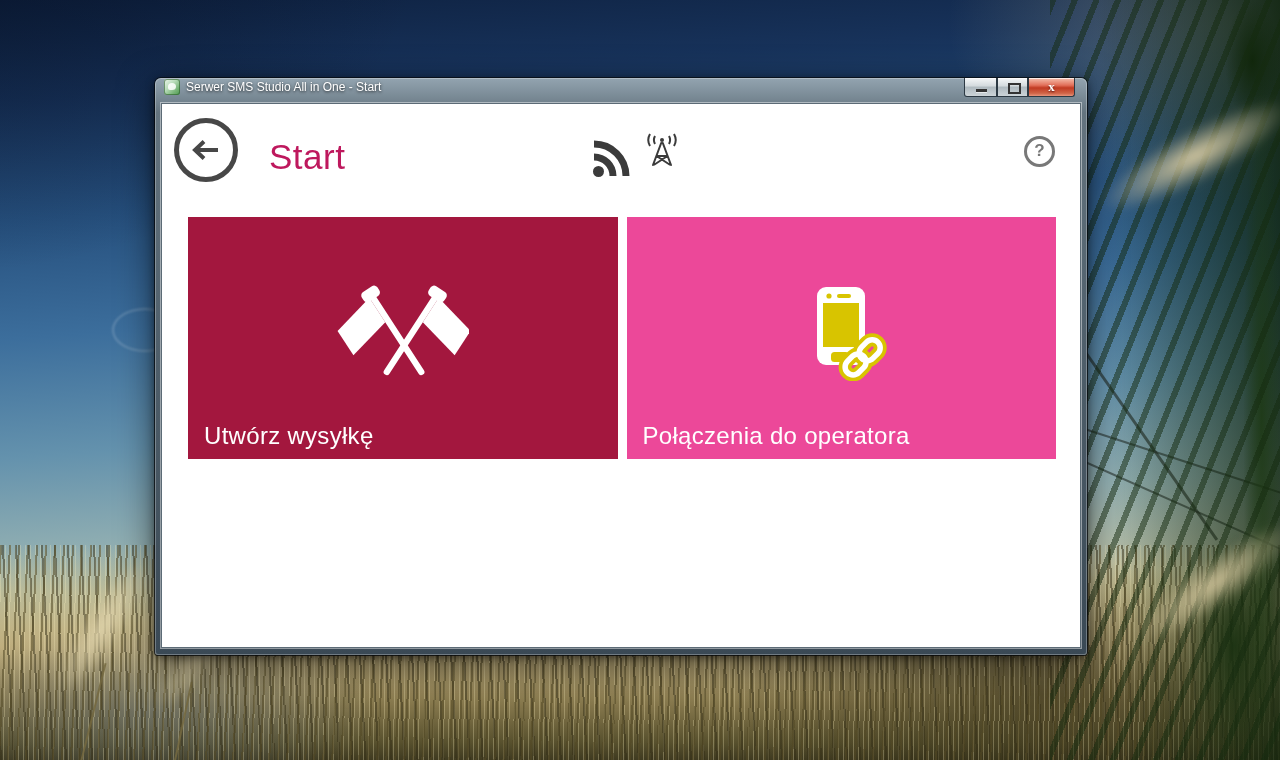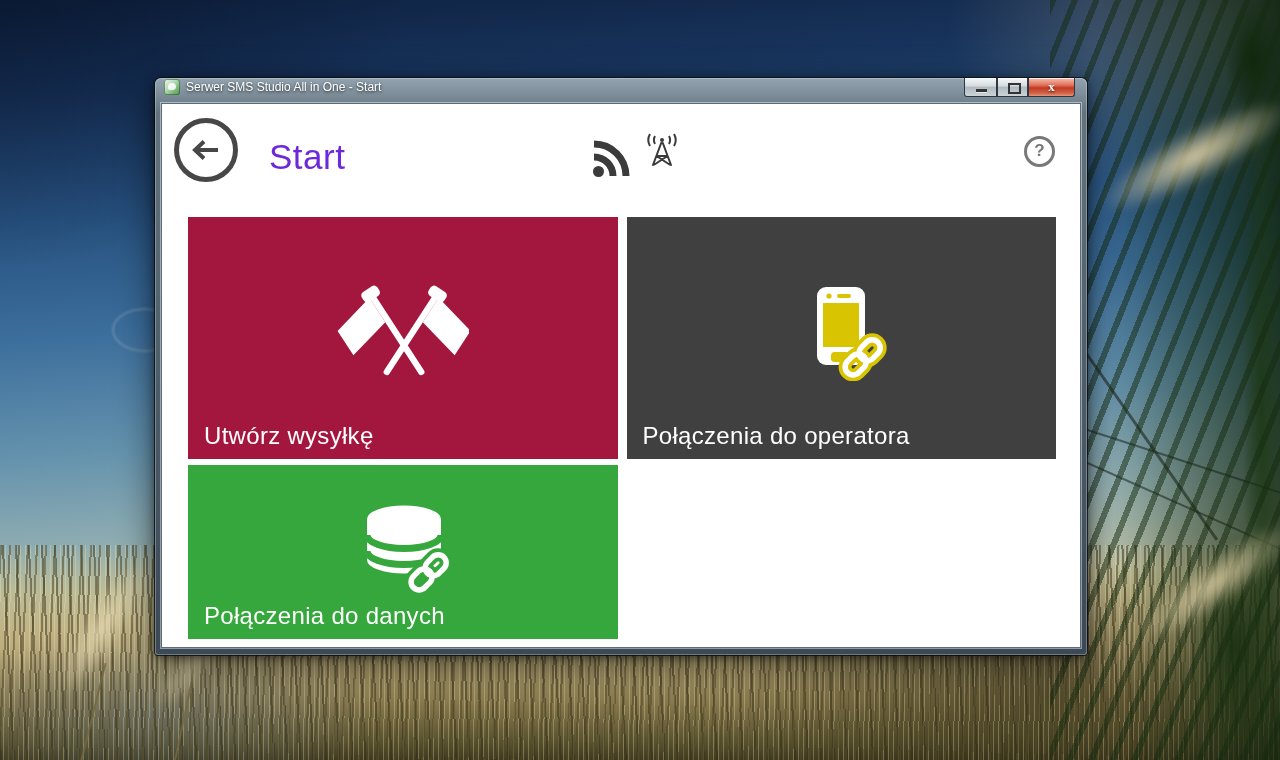--- a/index.html
+++ b/index.html
@@ -84,21 +84,21 @@
     box-shadow:0 1px 0 rgba(255,255,255,.6);}
   .glyph-max{position:absolute;left:50%;top:50%;width:9px;height:7px;margin:-4px 0 0 -5px;border:2px solid #333;}
   .glyph-close{display:block;text-align:center;color:#fff;font-weight:bold;font-size:13px;line-height:17px;
     font-family:"Liberation Serif","DejaVu Serif",serif;text-shadow:0 1px 2px rgba(60,0,0,.8);}
   .client{position:absolute;left:6px;right:6px;top:25px;bottom:7px;background:#fff;
     border:1px solid #5c6b76;box-shadow:0 0 0 1px rgba(255,255,255,.45);}
 
   
   .back-btn{position:absolute;left:12px;top:14px;width:54px;height:54px;border-radius:50%;
     border:5px solid #474747;cursor:pointer;display:flex;align-items:center;justify-content:center;background:#fff;}
-  .page-title{position:absolute;left:107px;top:33px;font-size:35px;color:#6d28d9;letter-spacing:.5px;}
+  .page-title{position:absolute;left:107px;top:33px;font-size:35px;color:#be185d;letter-spacing:.5px;}
   .hicon{position:absolute;}
   .rss{left:429px;top:33px;width:42px;height:42px;}
   .antenna{left:477px;top:27px;width:46px;height:46px;}
   .help-btn{position:absolute;right:25px;top:32px;width:25px;height:25px;border-radius:50%;
     border:3px solid #787878;color:#787878;font-size:17px;font-weight:bold;text-align:center;line-height:24px;cursor:pointer;}
 
   
   .tiles{position:absolute;left:26px;right:24px;top:113px;bottom:8px;
     display:grid;grid-template-columns:1fr 1fr;grid-template-rows:242px 1fr;gap:6px 9px;overflow:hidden;}
   .tile{position:relative;cursor:pointer;overflow:hidden;}
@@ -181,47 +181,33 @@
           <g transform="translate(70,50) rotate(33)" fill="#fff">
             <rect x="-3" y="-44" width="6" height="94" rx="3"></rect>
             <rect x="-9" y="-48" width="18" height="11" rx="4"></rect>
             <path d="M3,-40 L3,-12 L46,-2 L46,-30 Z"></path>
           </g>
         </svg>
         <div class="tile-label">Utwórz wysyłkę</div>
       </div>
 
 
-      <div class="tile" style="background: #404040; --tile-color: #d8c400;">
+      <div class="tile" style="background: #ec4899; --tile-color: #d8c400;">
         <svg class="tile-icon" width="104" height="100" viewBox="0 0 104 100">
           <rect x="28" y="6" width="48" height="78" rx="9" fill="#fff"></rect>
           <circle cx="40" cy="15" r="2.6" fill="var(--tile-color)"></circle>
           <rect x="48" y="13" width="14" height="4" rx="2" fill="var(--tile-color)"></rect>
           <rect x="34" y="22" width="36" height="44" fill="var(--tile-color)"></rect>
           <rect x="42" y="71" width="18" height="10" rx="3.5" fill="var(--tile-color)"></rect>
           <g transform="translate(74,76) rotate(-45)">
             <rect x="-22" y="-8" width="23" height="16" rx="8" fill="none" stroke="var(--tile-color)" stroke-width="13"></rect>
             <rect x="-2" y="-8" width="23" height="16" rx="8" fill="none" stroke="var(--tile-color)" stroke-width="13"></rect>
             <rect x="-22" y="-8" width="23" height="16" rx="8" fill="none" stroke="#fff" stroke-width="5.5"></rect>
             <rect x="-2" y="-8" width="23" height="16" rx="8" fill="none" stroke="#fff" stroke-width="5.5"></rect>
           </g>
         </svg>
         <div class="tile-label">Połączenia do operatora</div>
       </div>
 
-      <div class="tile" style="background: rgb(54, 167, 60); --tile-color: #36a73c;">
-        <svg class="tile-icon" width="104" height="98" viewBox="0 0 104 98">
-          <path d="M16 21 a37 13.5 0 0 1 74 0 v41 a37 13.5 0 0 1 -74 0 z" fill="#fff"></path>
-          <path d="M16 37 a37 13.5 0 0 0 74 0" fill="none" stroke="var(--tile-color)" stroke-width="7"></path>
-          <path d="M16 53 a37 13.5 0 0 0 74 0" fill="none" stroke="var(--tile-color)" stroke-width="7"></path>
-          <g transform="translate(78,74) rotate(-45)">
-            <rect x="-22" y="-8" width="23" height="16" rx="8" fill="none" stroke="var(--tile-color)" stroke-width="13"></rect>
-            <rect x="-2" y="-8" width="23" height="16" rx="8" fill="none" stroke="var(--tile-color)" stroke-width="13"></rect>
-            <rect x="-22" y="-8" width="23" height="16" rx="8" fill="none" stroke="#fff" stroke-width="5.5"></rect>
-            <rect x="-2" y="-8" width="23" height="16" rx="8" fill="none" stroke="#fff" stroke-width="5.5"></rect>
-          </g>
-        </svg>
-        <div class="tile-label">Połączenia do danych</div>
-      </div>
 
     </div>
   </div>
 </div>
 
 </body></html>

